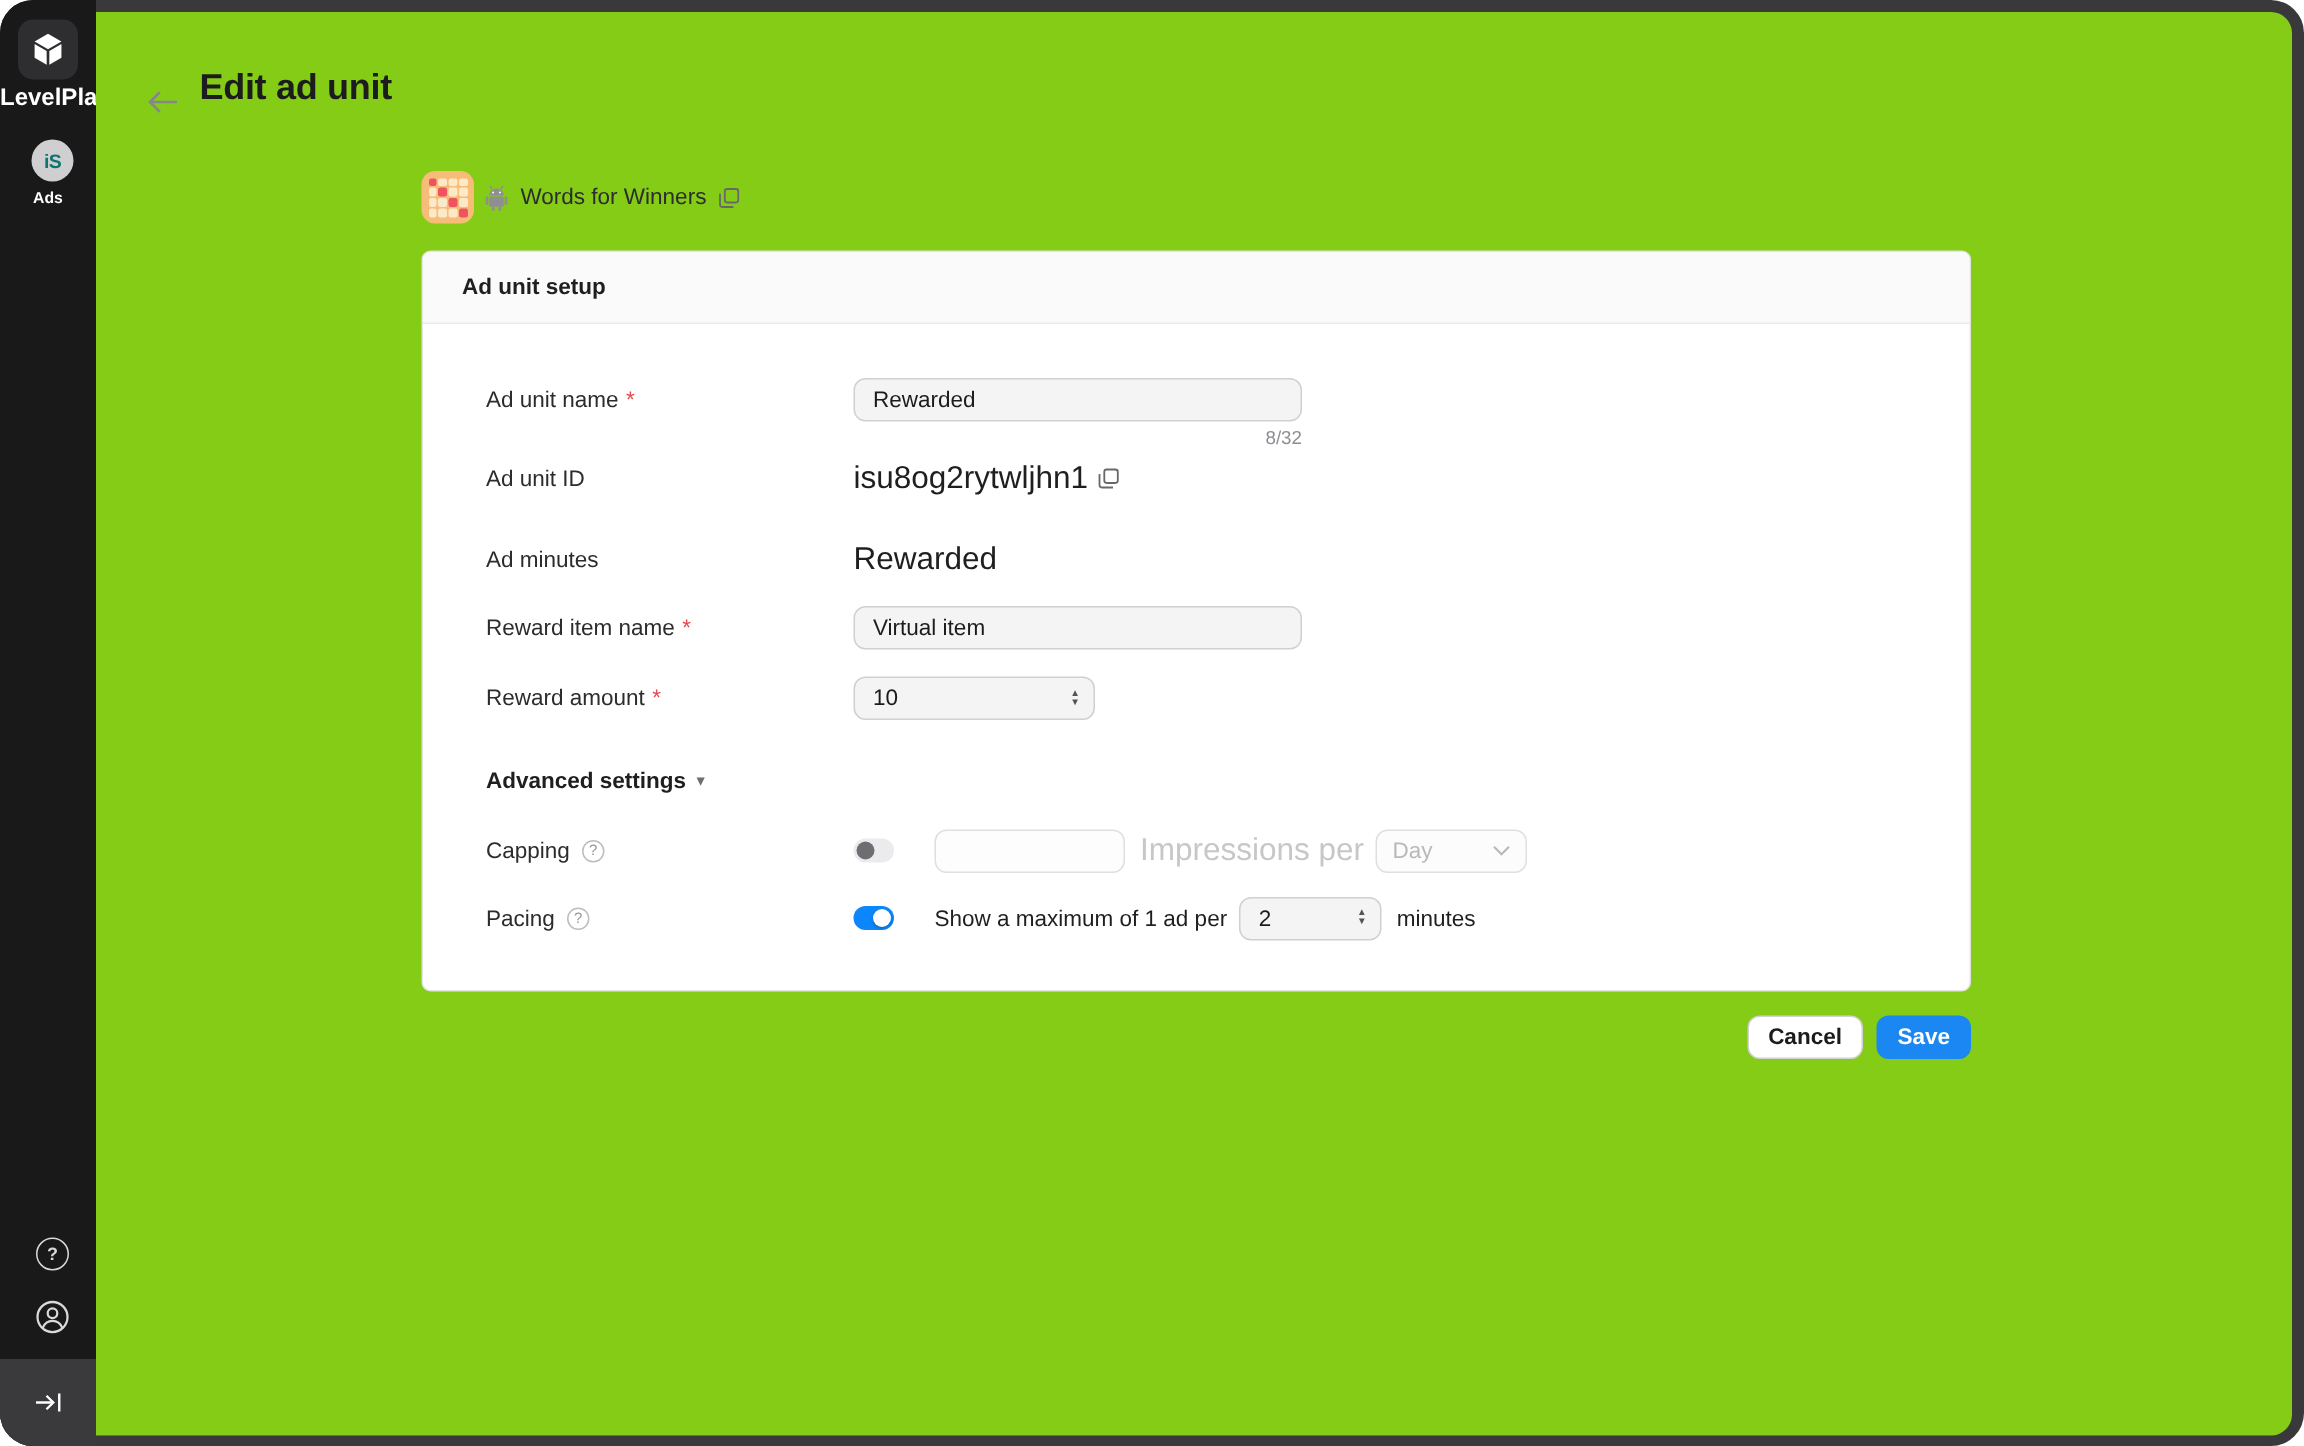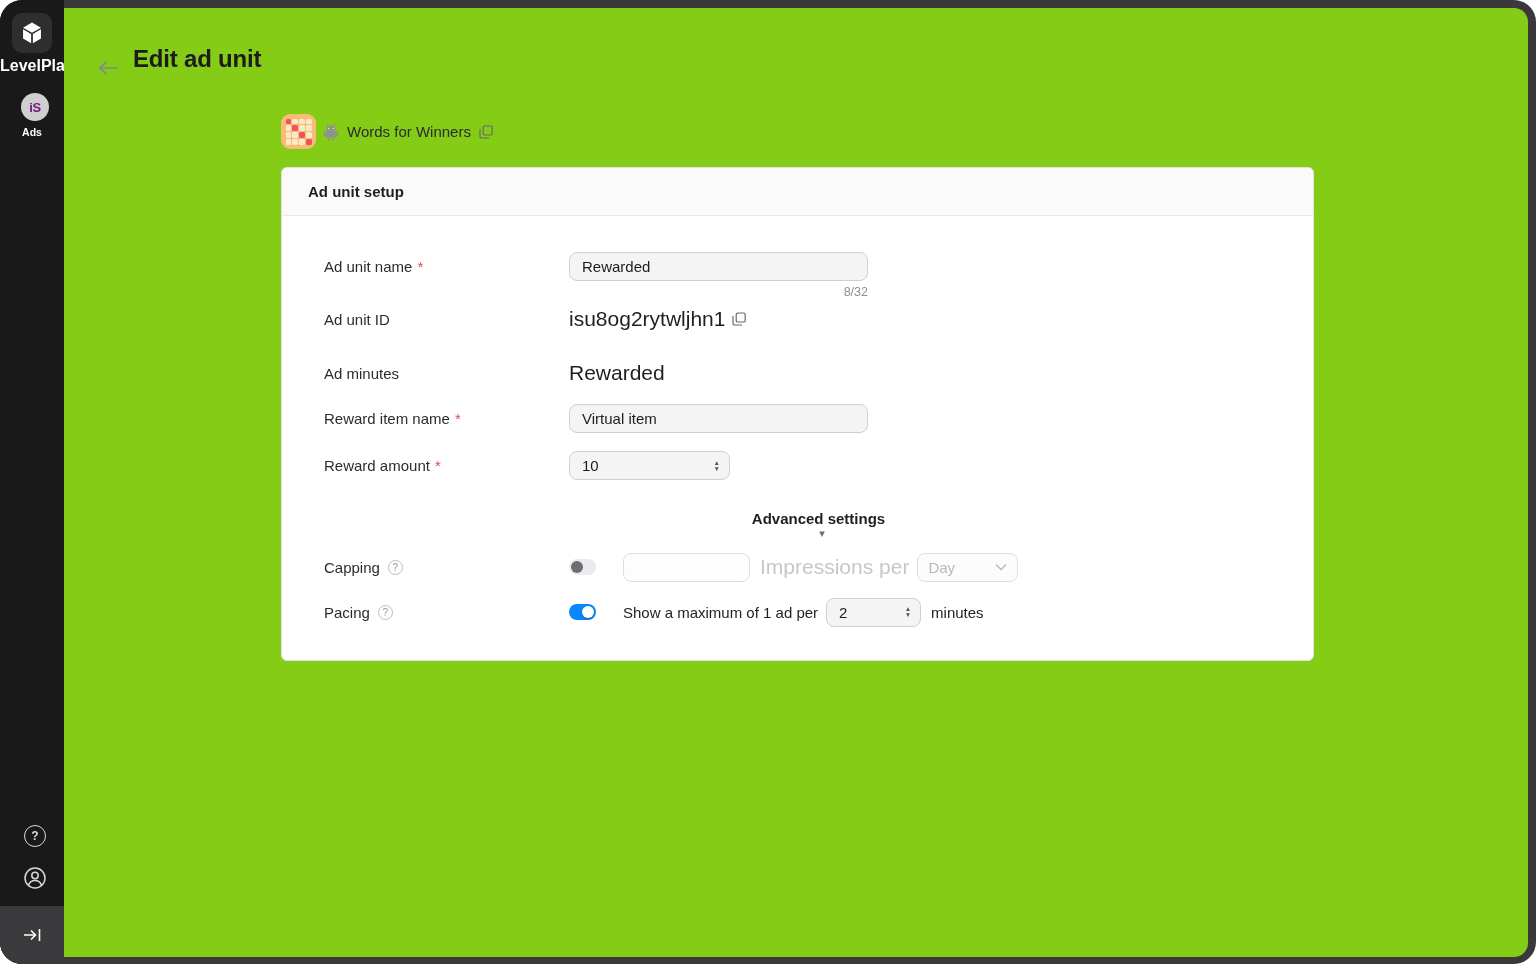--- a/index.html
+++ b/index.html
@@ -3,21 +3,21 @@
 <meta charset="utf-8">
 <style>
   * { margin:0; padding:0; box-sizing:border-box; }
   html,body { width:1536px; height:964px; background:#fff; font-family:"Liberation Sans","DejaVu Sans",sans-serif; }
   .window { position:absolute; inset:0; background:#39393b; border-radius:22px; overflow:hidden; }
 
   
   .sidebar { position:absolute; left:0; top:0; bottom:0; width:64px; background:#191919; }
   .logo-box { position:absolute; left:12px; top:13px; width:40px; height:40px; border-radius:10px; background:#2e2e30; display:flex; align-items:center; justify-content:center; }
   .logo-label { position:absolute; top:57px; left:0; width:64px; text-align:center; color:#fff; font-size:16px; font-weight:600; }
-  .is-circle { position:absolute; left:21px; top:93px; width:28px; height:28px; border-radius:50%; background:#cfcfd1; display:flex; align-items:center; justify-content:center; font-size:13px; font-weight:800; color:#701a75; letter-spacing:-0.5px; }
+  .is-circle { position:absolute; left:21px; top:93px; width:28px; height:28px; border-radius:50%; background:#cfcfd1; display:flex; align-items:center; justify-content:center; font-size:13px; font-weight:800; color:#0f766e; letter-spacing:-0.5px; }
   .ads-label { position:absolute; top:126px; left:0; width:64px; text-align:center; color:#fff; font-size:10.5px; font-weight:600; }
   .help-circle { position:absolute; left:24px; top:825px; width:22px; height:22px; border:1.5px solid #d9d9db; border-radius:50%; display:flex; align-items:center; justify-content:center; color:#d9d9db; font-size:12px; font-weight:700; cursor:pointer; }
   .account-icon { position:absolute; left:23px; top:866px; cursor:pointer; }
   .collapse-bar { position:absolute; left:0; bottom:0; width:64px; height:58px; background:#3a3a3c; display:flex; align-items:center; justify-content:center; cursor:pointer; }
 
   
   .main { position:absolute; left:64px; top:8px; right:8px; bottom:7px; background:#84cc16; border-radius:0 14px 14px 0; overflow:hidden; }
 
   .back-btn { position:absolute; left:32px; top:48px; width:24px; height:24px; display:flex; align-items:center; justify-content:center; cursor:pointer; }
   .page-title { position:absolute; left:69px; top:37px; font-size:24px; font-weight:700; color:#1c1c1e; letter-spacing:-0.2px; }
@@ -68,21 +68,21 @@
   .inline-text { font-size:15px; color:#1f1f21; }
 
   
   .r-name { margin-bottom:0; align-items:flex-start; }
   .r-name .label-col { height:29px; }
   .r-counter-gap { margin-bottom:6px; }
   .r-id { height:22px; margin-bottom:32px; }
   .r-format { height:22px; margin-bottom:20px; }
   .r-item { margin-bottom:18px; }
   .r-amount { margin-bottom:30px; }
-  .r-advanced { margin-bottom:22px;flex-direction:column; }
+  .r-advanced { margin-bottom:22px; }
   .r-capping { height:30px; margin-bottom:15px; }
   .r-pacing { height:30px; }
   .gap27 { margin-right:27px; }
   .gap10 { margin-right:10px; }
   .gap8 { margin-right:8px; }
 
   
   .actions { position:absolute; top:669px; left:217px; width:1033px; display:flex; justify-content:flex-end; gap:9px; }
   .btn { height:29px; border-radius:8px; font-size:15px; font-weight:600; display:flex; align-items:center; justify-content:center; cursor:pointer; font-family:inherit; }
   .btn-cancel { background:#fff; border:1px solid #d1d1d3; color:#1c1c1e; padding:0 13px; }
@@ -268,15 +268,19 @@
               <span>▲</span>
                 <span>▼</span>
             </span>
           </div>
           <span class="inline-text">minutes</span>
         </div>
 
       </div>
     </div>
 
+    <div class="actions">
+      <button class="btn btn-cancel">Cancel</button>
+      <button class="btn btn-save">Save</button>
+    </div>
 
   </div>
 </div>
 
 </body></html>

